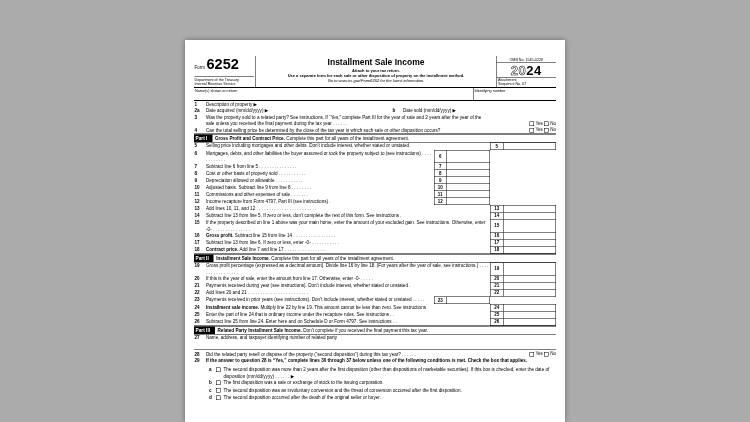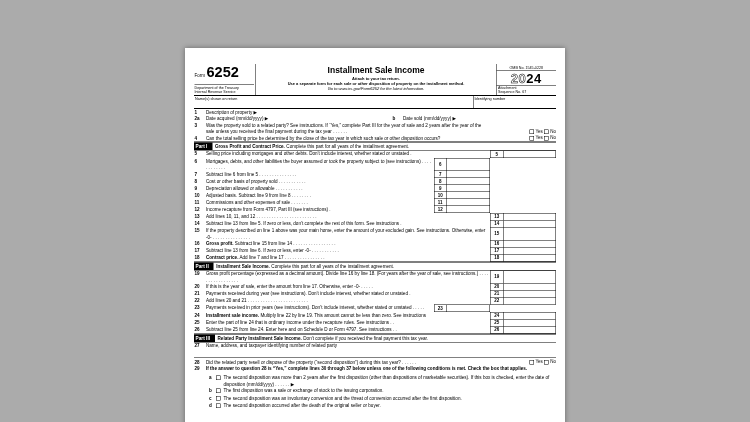--- a/index.html
+++ b/index.html
@@ -1,19 +1,19 @@
 <!DOCTYPE html>
 <html><head>
 <meta charset="utf-8">
 <style>
   * { margin:0; padding:0; box-sizing:border-box; }
   html,body { width:750px; height:422px; }
   body { background:#ababab; overflow:hidden; position:relative;
          font-family:"Liberation Sans", sans-serif; color:#000; }
-  .page-outer { position:absolute; left:185px; top:48px; width:380px; height:276px; }
+  .page-outer { position:absolute; left:185px; top:40px; width:380px; height:276px; }
   .page { width:760px; background:#fff; transform:scale(0.5); transform-origin:0 0;
           padding:32px 18px 40px 18px; box-shadow:0 0 10px rgba(0,0,0,0.4); }
 
   
   .hdr { display:flex; border-bottom:2px solid #000; align-items:stretch; }
   .hdr-left { width:124px; border-right:1px solid #000; display:flex; flex-direction:column; padding:2px 3px 1px 1px; }
   .form-line { display:flex; align-items:flex-end; gap:3px; }
   .form-word { font-size:9px; padding-bottom:2px; }
   .form-num { font-size:29px; font-weight:bold; line-height:27px; }
   .dept { font-size:7.3px; line-height:8.4px; margin-top:auto; border-top:1px solid #000; padding-top:2px; }

